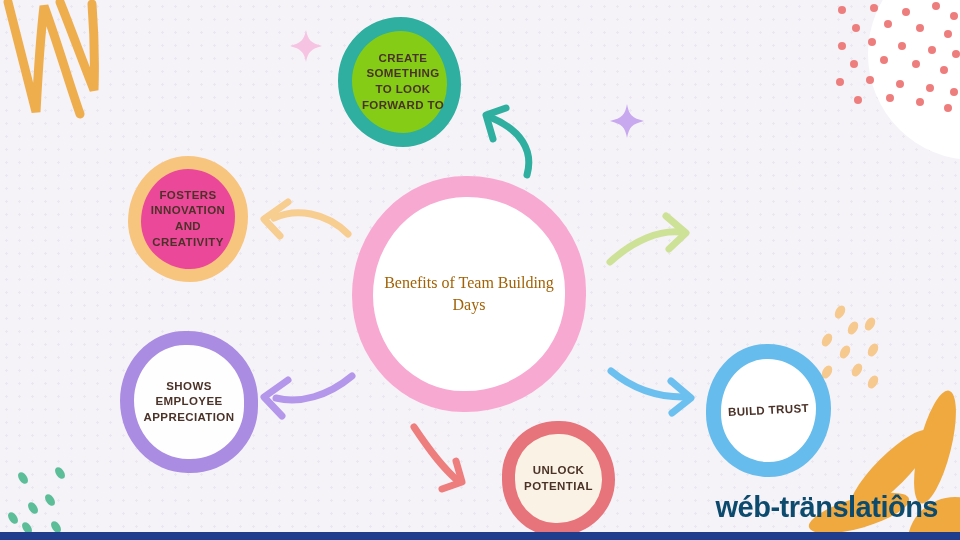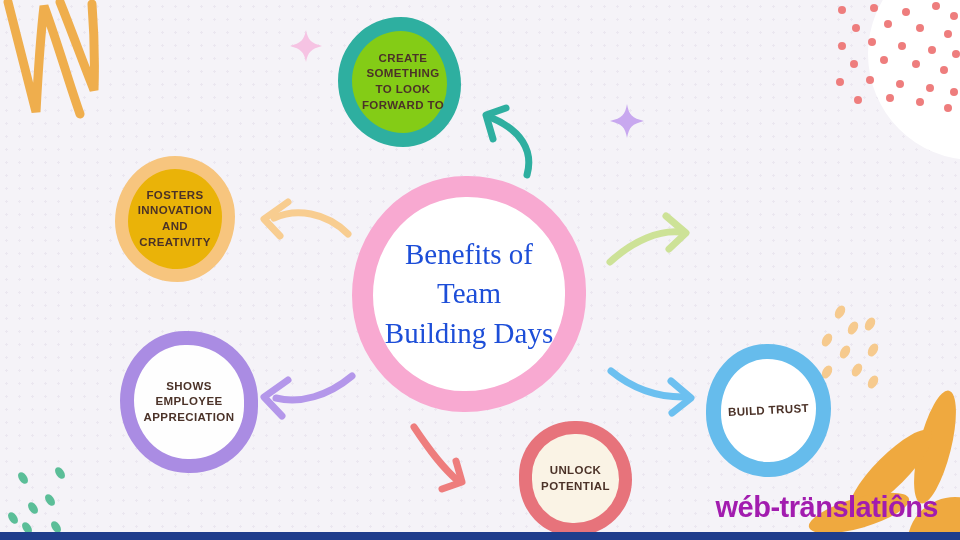--- a/index.html
+++ b/index.html
@@ -20,21 +20,21 @@
   .node-label{
     font-weight:bold;font-size:11.5px;line-height:1.35;letter-spacing:.4px;
     color:#4b3228;
   }
   .center-node{
     position:absolute;display:flex;align-items:center;justify-content:center;
     border-style:solid;box-sizing:border-box;text-align:center;z-index:2;
   }
   .center-label{
     font-family:"Liberation Serif","DejaVu Serif",serif;
-    font-size:29px;line-height:1.35;color:#1d4ed8;width:170px;
+    font-size:16px;line-height:1.35;color:#a16207;width:170px;
   }
   .arrow{position:absolute;z-index:2;overflow:visible;}
   .astroke{fill:none;stroke:currentColor;stroke-width:7;stroke-linecap:round;stroke-linejoin:round;}
   .decor{position:absolute;z-index:1;}
   .blob{position:absolute;border-radius:50%;z-index:1;}
   .logo{
     position:absolute;right:22px;bottom:16px;z-index:4;
     font-weight:bold;font-size:29px;letter-spacing:-.5px;
   }
   .footer-bar{position:absolute;left:0;bottom:0;width:100%;height:8px;z-index:5;}
@@ -130,34 +130,34 @@
   </svg>
 
   <div class="center-node" style="left: 352px; top: 176px; width: 234px; height: 236px; border-width: 21px; border-radius: 49% 51% 52% 48% / 51% 49% 50% 50%; border-color: rgb(248, 169, 209); background-color: rgb(255, 255, 255);">
     <span class="center-label">Benefits of Team Building Days</span>
   </div>
 
   <div class="node" style="left: 338px; top: 17px; width: 123px; height: 130px; border-width: 14px; border-radius: 51% 49% 47% 53% / 49% 52% 48% 51%; border-color: rgb(46, 175, 160); background-color: #84cc16; justify-content: flex-end;">
     <span class="node-label" style="width:88px">CREATE SOMETHING TO LOOK FORWARD TO</span>
   </div>
 
-  <div class="node" style="left: 115px; top: 156px; width: 120px; height: 126px; border-width: 13px; border-radius: 50% 50% 48% 52% / 52% 48%; border-color: rgb(247, 197, 126); background-color: #eab308;">
+  <div class="node" style="left: 128px; top: 156px; width: 120px; height: 126px; border-width: 13px; border-radius: 50% 50% 48% 52% / 52% 48%; border-color: rgb(247, 197, 126); background-color: #ec4899;">
     <span class="node-label" style="width:90px">FOSTERS INNOVATION AND CREATIVITY</span>
   </div>
 
   <div class="node" style="left: 120px; top: 331px; width: 138px; height: 142px; border-width: 14px; border-radius: 48% 52% 50% 50% / 50% 50% 48% 52%; border-color: rgb(170, 140, 227); background-color: rgb(254, 254, 254);">
     <span class="node-label" style="width:110px">SHOWS EMPLOYEE APPRECIATION</span>
   </div>
 
 
   <div class="node" style="left: 706px; top: 344px; width: 125px; height: 133px; border-width: 15px; border-radius: 49% 51% 50% 50% / 51% 49% 52% 48%; border-color: rgb(102, 188, 236); background-color: rgb(255, 255, 255);">
     <span class="node-label" style="width:96px;transform:rotate(-3deg)">BUILD TRUST</span>
   </div>
 
-  <div class="node" style="left: 519px; top: 421px; width: 113px; height: 115px; border-width: 13px; border-radius: 50% 50% 52% 48% / 48% 52% 50% 50%; border-color: rgb(231, 115, 123); background-color: rgb(250, 243, 229);">
+  <div class="node" style="left: 502px; top: 421px; width: 113px; height: 115px; border-width: 13px; border-radius: 50% 50% 52% 48% / 48% 52% 50% 50%; border-color: rgb(231, 115, 123); background-color: rgb(250, 243, 229);">
     <span class="node-label" style="width:84px">UNLOCK POTENTIAL</span>
   </div>
 
   <svg class="arrow" style="left: 458px; top: 98px; color: rgb(46, 175, 160);" width="95" height="100">
     <path class="astroke" d="M69,77 C76,52 62,32 34,20"></path>
     <path class="astroke" d="M48,10 L28,17 L35,41"></path>
   </svg>
 
   <svg class="arrow" style="left: 250px; top: 194px; color: rgb(248, 205, 144);" width="110" height="90">
     <path class="astroke" d="M98,40 C76,18 46,14 24,24"></path>
@@ -177,17 +177,17 @@
   <svg class="arrow" style="left: 599px; top: 359px; color: rgb(108, 192, 240);" width="100" height="70">
     <path class="astroke" d="M12,12 C34,30 60,38 84,38"></path>
     <path class="astroke" d="M72,22 L92,39 L73,54"></path>
   </svg>
 
   <svg class="arrow" style="left: 404px; top: 419px; color: rgb(238, 125, 125);" width="85" height="80">
     <path class="astroke" d="M10,8 C26,32 38,48 54,62"></path>
     <path class="astroke" d="M52,42 L58,63 L38,70"></path>
   </svg>
 
-  <div class="logo" style="color: #a21caf;">wéb-tränslatiôns</div>
+  <div class="logo" style="color: #0c4a6e;">wéb-tränslatiôns</div>
 
   <div class="footer-bar" style="background-color: rgb(31, 61, 140);"></div>
 
 </div>
 
 </body></html>

